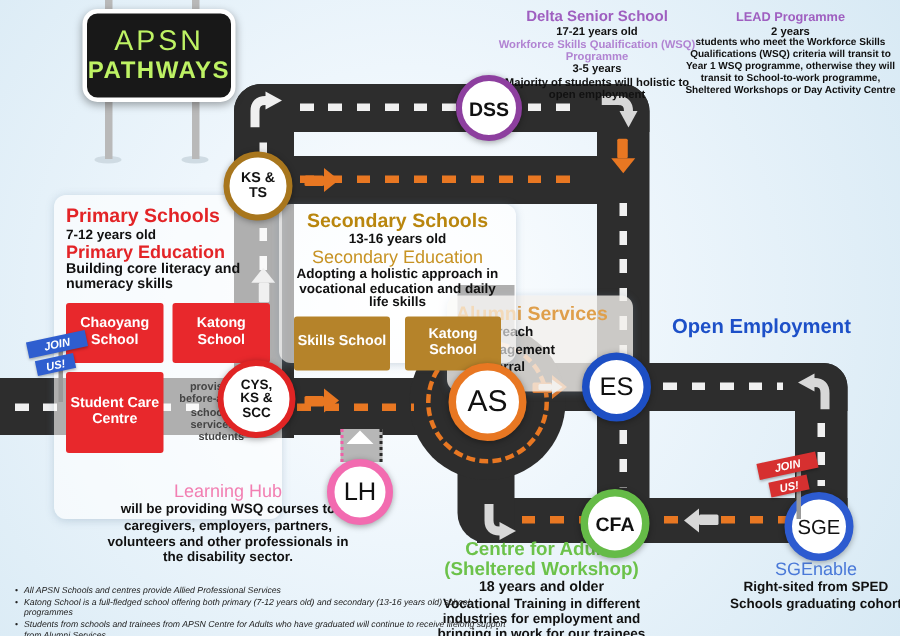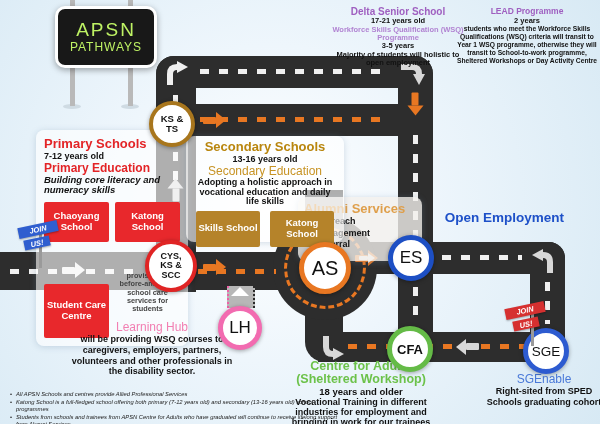--- a/index.html
+++ b/index.html
@@ -53,38 +53,38 @@
   .delta-prog{color:#b183d2;font-weight:bold;font-size:7.5px;line-height:1.1;}
   .delta-note{font-size:7.5px;font-weight:bold;line-height:1.15;}
   #blk-lead{left:456px;top:6px;width:142px;text-align:center;}
   .lead-title{color:#9f5fc0;font-weight:bold;font-size:8.5px;}
   .lead-dur{font-size:7.5px;font-weight:bold;}
   .lead-note{font-size:6.7px;font-weight:bold;line-height:1.2;}
   #panel-primary{left:36px;top:130px;width:152px;height:216px;padding:6px 8px;z-index:5;}
   .prim-title{color:#e32427;font-weight:bold;font-size:13px;}
   .prim-age{font-size:9px;font-weight:bold;}
   .prim-sub{color:#e32427;font-weight:bold;font-size:12px;}
-  .prim-desc{font-size:9.5px;font-weight:bold;line-height:1.1;font-style:italic;}
+  .prim-desc{font-size:9.5px;font-weight:bold;line-height:1.1;}
   .schoolgrid{display:grid;grid-template-columns:1fr 1fr;gap:6px;margin-top:6px;}
   .schoolbox{color:#fff;font-weight:bold;font-size:9.5px;display:flex;align-items:center;justify-content:center;
     text-align:center;border-radius:2px;line-height:1.1;padding:2px;}
   .bx1{height:36px;}.bx2{height:50px;}
   .prim-note{font-size:7.3px;font-weight:bold;color:#444;text-align:center;line-height:1.15;align-self:center;}
   #panel-secondary{left:186px;top:136px;width:158px;height:106px;padding:3px 6px;text-align:center;z-index:5;}
   .sec-title{color:#b9860e;font-weight:bold;font-size:13px;}
   .sec-age{font-size:9px;font-weight:bold;}
   .sec-sub{color:#c79324;font-size:12px;}
   .sec-desc{font-size:9px;font-weight:bold;line-height:1.06;}
   .secgrid{display:grid;grid-template-columns:1fr 1fr;gap:10px;margin-top:4px;padding:0 4px;}
   .secgrid .schoolbox{height:32px;}
   #panel-alumni{left:298px;top:197px;width:124px;height:64px;padding:4px 6px;background:rgba(243,240,236,.8);z-index:4;}
   .alum-title{color:#df9f4b;font-weight:bold;font-size:13px;}
   .bullet{font-size:9px;font-weight:bold;text-align:left;padding-left:12px;position:relative;line-height:1.3;}
   .bullet::before{content:"•";position:absolute;left:3px;}
-  #blk-open{left:432px;top:210px;width:132px;text-align:right;}
+  #blk-open{left:448px;top:210px;width:132px;text-align:left;}
   .open-title{color:#1d50c8;font-weight:bold;font-size:13.5px;}
   .open-body{font-size:8.5px;font-weight:bold;line-height:1.15;}
   #blk-lh{left:70px;top:320px;width:164px;text-align:center;}
   .lh-title{color:#f27fb2;font-size:12px;}
   .lh-body{font-size:9px;font-weight:bold;line-height:1.2;}
   #blk-cfa{left:280px;top:360px;width:162px;text-align:center;}
   .cfa-title{color:#6cc24a;font-weight:bold;font-size:12.5px;line-height:1.05;}
   .cfa-age{font-size:9.5px;font-weight:bold;}
   .cfa-body{font-size:9px;font-weight:bold;line-height:1.12;}
   #blk-sge{left:486px;top:372px;width:116px;text-align:center;}
@@ -93,21 +93,21 @@
   #footnotes{left:8px;top:391px;width:332px;}
   .fn{font-size:5.8px;font-style:italic;color:#222;padding-left:8px;position:relative;line-height:1.3;}
   .fn::before{content:"•";position:absolute;left:2px;font-style:normal;}
   
   .post{position:absolute;width:5px;background:#b9b9b9;z-index:6;}
   .post-shadow{position:absolute;width:18px;height:5px;background:#cfdbe3;border-radius:50%;z-index:1;}
   .bigsign{position:absolute;left:55px;top:6px;width:96px;height:56px;background:#181818;border:3px solid #fff;
     border-radius:10px;box-shadow:0 2px 6px rgba(0,0,0,.35);z-index:7;color:#bef264;text-align:center;
     display:flex;flex-direction:column;justify-content:center;}
   .bigsign .l1{font-size:19px;letter-spacing:2px;line-height:1.1;}
-  .bigsign .l2{font-size:12px;letter-spacing:1px;line-height:1.1;}
+  .bigsign .l2{font-size:16px;letter-spacing:1px;line-height:1.1;font-weight:bold;}
   
   .jpost{position:absolute;width:3px;background:#9a9a9a;z-index:7;}
   .jsign{position:absolute;color:#fff;font-style:italic;font-weight:bold;font-size:7.5px;z-index:7;
     display:flex;align-items:center;justify-content:center;box-shadow:0 1px 2px rgba(0,0,0,.3);}
 </style>
 </head>
 <body>
 
 <div class="stage">
 
@@ -210,21 +210,21 @@
   </div>
 
   <div class="panel" id="panel-primary">
     <div class="prim-title">Primary Schools</div>
     <div class="prim-age">7-12 years old</div>
     <div class="prim-sub">Primary Education</div>
     <div class="prim-desc">Building core literacy and numeracy skills</div>
     <div class="schoolgrid">
       <div class="schoolbox bx1" style="background: rgb(232, 40, 44);">Chaoyang School</div>
       <div class="schoolbox bx1" style="background: rgb(232, 40, 44);">Katong School</div>
-      <div class="schoolbox bx2" style="background: rgb(232, 40, 44); margin-top: 36px;">Student Care Centre</div>
+      <div class="schoolbox bx2" style="background: rgb(232, 40, 44);">Student Care Centre</div>
       <div class="prim-note">provision of before-and-after school care services for students</div>
     </div>
   </div>
 
   <div class="panel" id="panel-secondary">
     <div class="sec-title">Secondary Schools</div>
     <div class="sec-age">13-16 years old</div>
     <div class="sec-sub">Secondary Education</div>
     <div class="sec-desc">Adopting a holistic approach in vocational education and daily life skills</div>
     <div class="secgrid">
@@ -267,20 +267,21 @@
     <div class="fn">Students from schools and trainees from APSN Centre for Adults who have graduated will continue to receive lifelong support from Alumni Services</div>
   </div>
 
   <div class="jpost" style="left:39px;top:230px;height:38px"></div>
   <div class="jsign" style="left: 18px; top: 224px; width: 40px; height: 11px; transform: rotate(-12deg); background: rgb(47, 94, 207);">JOIN</div>
   <div class="jsign" style="left: 24px; top: 238px; width: 26px; height: 10px; transform: rotate(-12deg); background: rgb(47, 94, 207);">US!</div>
   <div class="jpost" style="left:531px;top:306px;height:40px"></div>
   <div class="jsign" style="left: 505px; top: 305px; width: 40px; height: 11px; transform: rotate(-12deg); background: rgb(214, 48, 48);">JOIN</div>
   <div class="jsign" style="left: 513px; top: 319px; width: 26px; height: 10px; transform: rotate(-12deg); background: rgb(214, 48, 48);">US!</div>
 
+  <div class="node" id="node-dss" style="border-color: rgb(141, 63, 159);">DSS</div>
   <div class="node" id="node-ksts" style="border-color: rgb(168, 118, 29);">KS &amp;
 TS</div>
   <div class="node" id="node-cys" style="border-color: rgb(224, 36, 36);">CYS,
 KS &amp;
 SCC</div>
   <div class="node" id="node-as" style="border-color: rgb(232, 119, 34);">AS</div>
   <div class="node" id="node-es" style="border-color: rgb(29, 79, 196);">ES</div>
   <div class="node" id="node-lh" style="border-color: rgb(242, 107, 176);">LH</div>
   <div class="node" id="node-cfa" style="border-color: rgb(101, 187, 71);">CFA</div>
   <div class="node" id="node-sge" style="border-color: rgb(45, 91, 208);">SGE</div>

